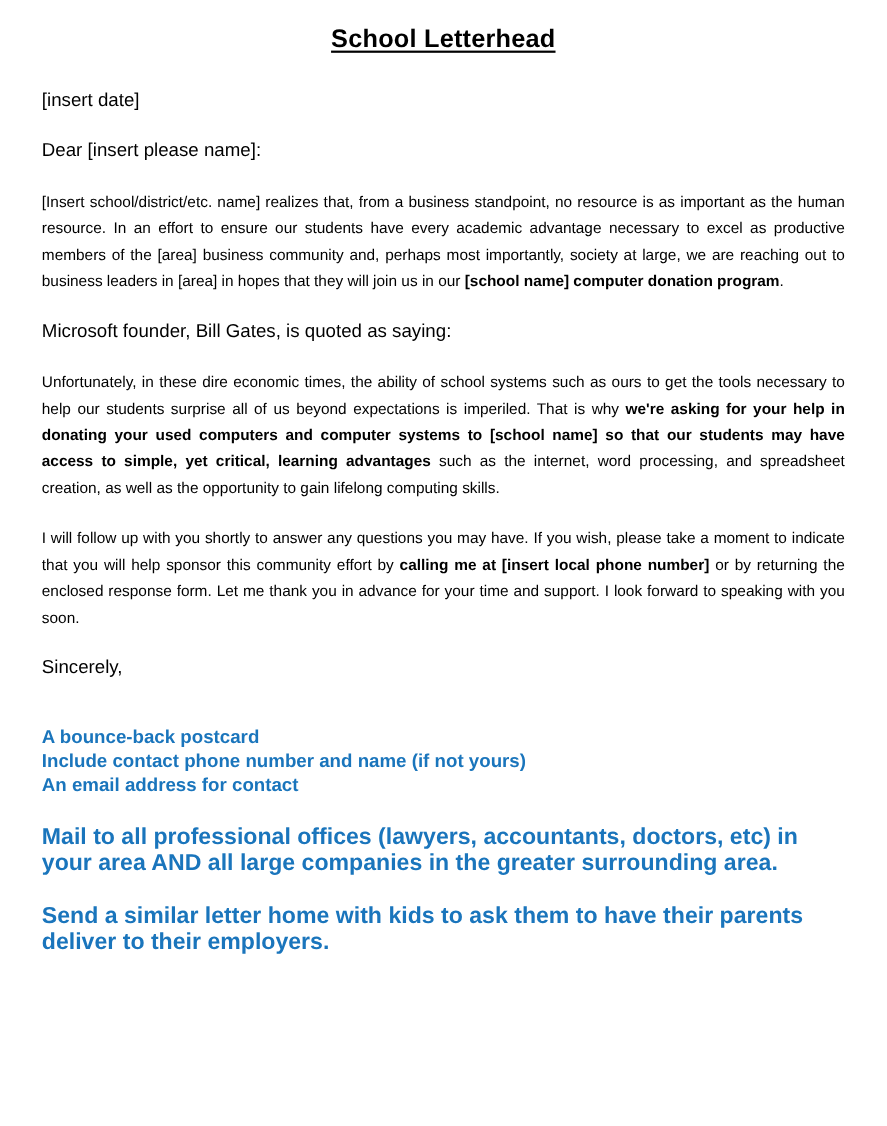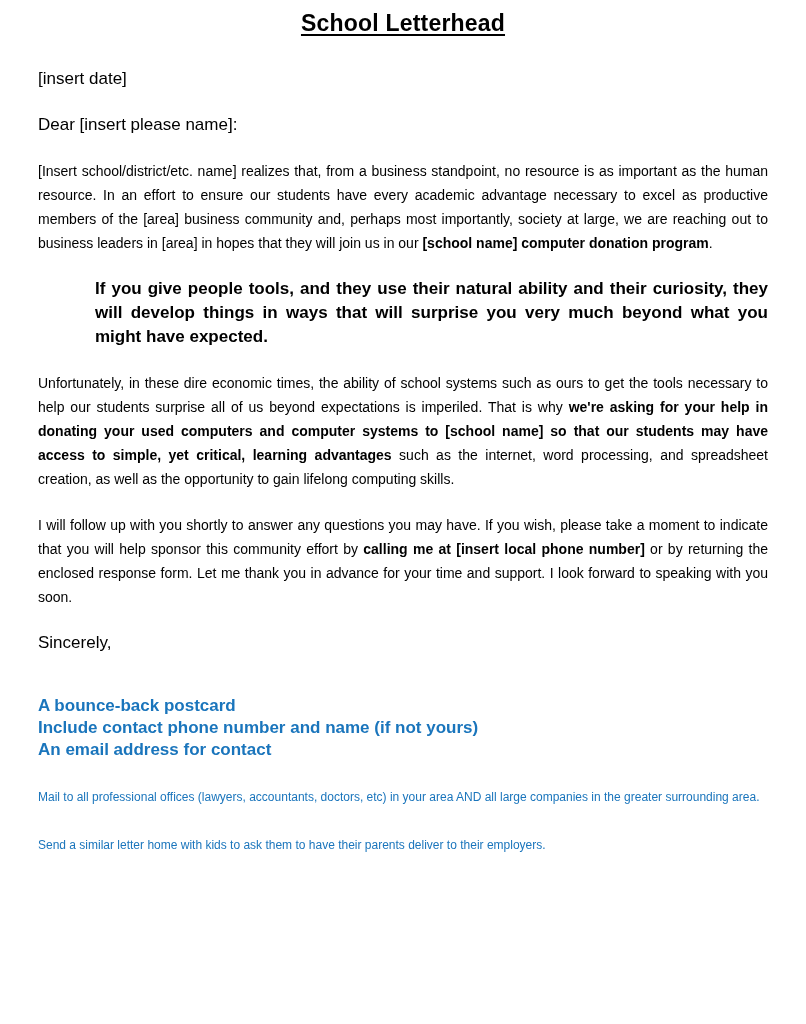--- a/index.html
+++ b/index.html
@@ -8,21 +8,21 @@
     background: #ffffff;
   }
   .page {
     position: relative;
     width: 806px;
     height: 1024px;
     background: #ffffff;
     font-family: "Liberation Sans", "DejaVu Sans", sans-serif;
     color: #000000;
     box-sizing: border-box;
-    padding: 10px 38px 0 38px;
+    padding: 22px 38px 0 38px;
     overflow: hidden;
   }
   .doc-title {
     text-align: center;
     font-size: 23px;
     font-weight: bold;
     text-decoration: underline;
     text-underline-offset: 3px;
     margin: 0 0 30px 0;
     letter-spacing: 0.2px;
@@ -51,42 +51,42 @@
     margin: 40px 0 0 0;
   }
   .note-line {
     color: var(--note-blue, #1a75bc);
     font-weight: bold;
     font-size: 17px;
     line-height: 22px;
   }
   .note-para {
     color: var(--note-blue, #1a75bc);
-    font-weight: normal;
-    font-size: 12px;
+    font-weight: bold;
+    font-size: 21px;
     line-height: 24px;
     text-align: left;
     margin: 24px 0 0 0;
   }
 </style>
 </head>
 <body>
 
 <div class="page">
 
   <h1 class="doc-title">School Letterhead</h1>
 
   <p class="line">[insert date]</p>
 
   <p class="line">Dear [insert please name]:</p>
 
   <p class="para"><span>[Insert school/district/etc. name] realizes that, from a business standpoint, no resource is as important as the human resource.  In an effort to ensure our students have every academic advantage necessary to excel as productive members of the [area] business community and, perhaps most importantly, society at large, we are reaching out to business leaders in [area] in hopes that they will join us in our </span><span class="b">[school name] computer donation program</span><span>.</span></p>
 
+  <p class="line">Microsoft founder, Bill Gates, is quoted as saying:</p>
 
-  <p class="quote">If you give people tools, and they use their natural ability and their curiosity, they will develop things in ways that will surprise you very much beyond what you might have expected.</p>
 
   <p class="para"><span>Unfortunately, in these dire economic times, the ability of school systems such as ours to get the tools necessary to help our students surprise all of us beyond expectations is imperiled.  That is why </span><span class="b">we're asking for your help in donating your used computers and computer systems to [school name] so that our students may have access to simple, yet critical, learning advantages</span><span> such as the internet, word processing, and spreadsheet creation, as well as the opportunity to gain lifelong computing skills.</span></p>
 
   <p class="para"><span>I will follow up with you shortly to answer any questions you may have.  If you wish, please take a moment to indicate that you will help sponsor this community effort by </span><span class="b">calling me at [insert local phone number]</span><span> or by returning the enclosed response form.  Let me thank you in advance for your time and support.  I look forward to speaking with you soon.</span></p>
 
   <p class="line">Sincerely,</p>
 
   <div class="notes-block">
       <div class="note-line">A bounce-back postcard</div>
       <div class="note-line">Include contact phone number and name (if not yours)</div>

